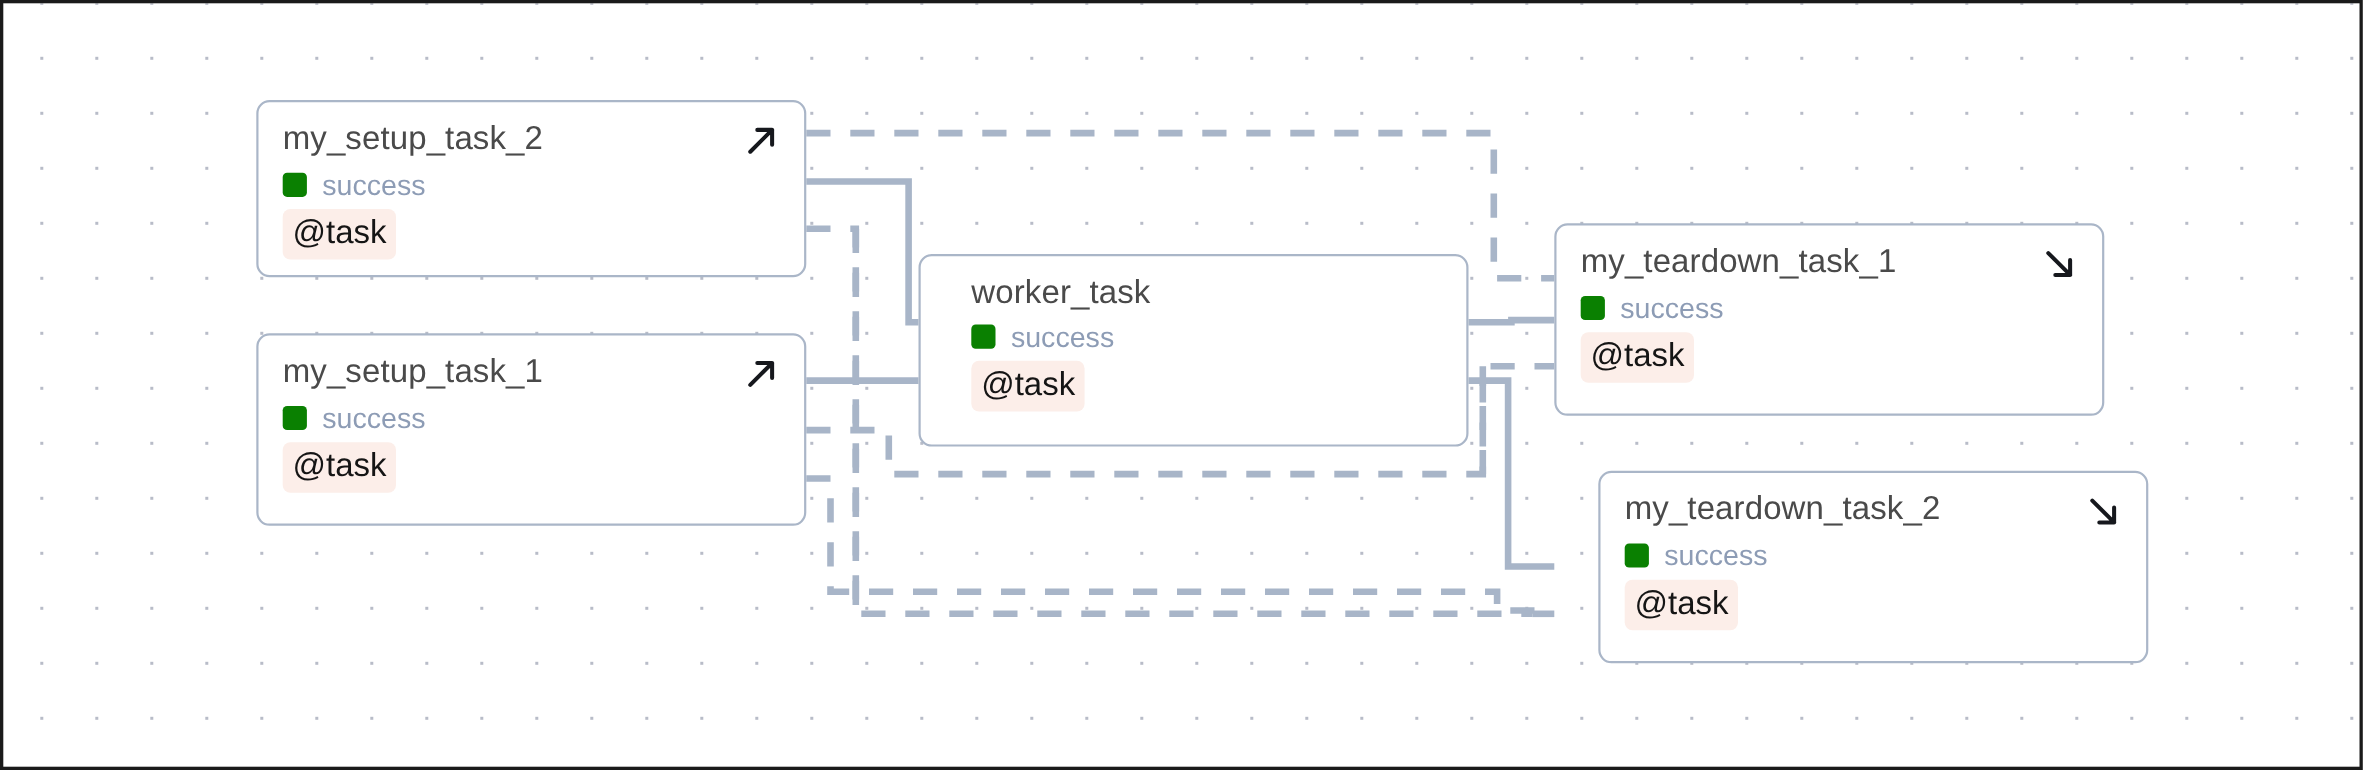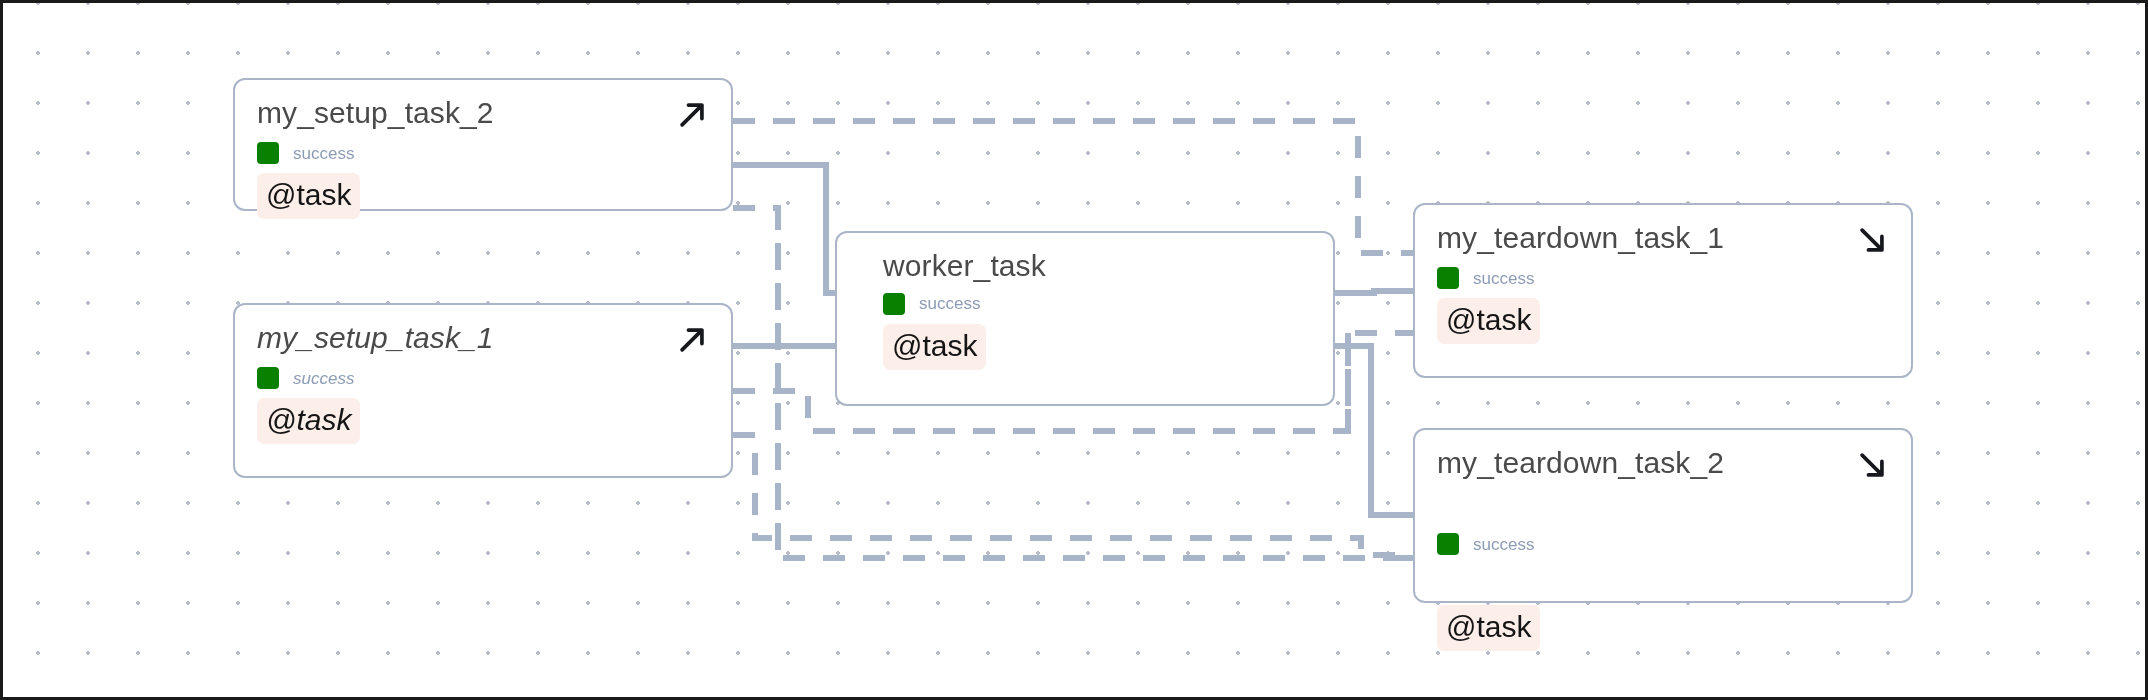--- a/index.html
+++ b/index.html
@@ -51,21 +51,21 @@
   }
   .node-arrow svg{display:block;width:34px;height:34px;}
   .status-row{
     display:flex;align-items:center;gap:14px;
     margin-top:10px;
   }
   .status-chip{
     width:22px;height:22px;border-radius:4px;background:#0a8001;flex:0 0 auto;
   }
   .status-text{
-    font-size:17px;color:#8d9cb5;line-height:1;
+    font-size:26px;color:#8d9cb5;line-height:1;
   }
   .badge-row{margin-top:9px;display:flex;}
   .badge{
     background:#fceee9;
     color:#151515;
     font-size:30px;
     line-height:1;
     padding:7px 9px 9px 9px;
     border-radius:7px;
     display:inline-block;
@@ -94,39 +94,39 @@
       <path d="M730,388 L805,388 L805,428 L1345,428 L1345,330 L1410,330" stroke-dasharray="22 18"></path>
 
       <path d="M730,432 L752,432 L752,535 L1358,535 L1358,552 L1410,552" stroke-dasharray="22 18"></path>
 
       <path d="M775,205 L775,555" stroke-dasharray="22 18"></path>
       <path d="M1390,555 L1410,555" stroke-dasharray="22 18"></path>
       <path d="M1345,428 L1345,330" stroke-dasharray="22 18"></path>
     </g>
   </svg>
 
-  <div class="node" style="left:230px;top:75px;width:500px;height:133px;">
+  <div class="node" style="left:230px;top:88px;width:500px;height:161px;">
     <div class="node-head">
       <div class="node-title">my_setup_task_2</div>
       <span class="node-arrow">
         <svg viewBox="0 0 24 24">
             <path d="M5 19 L19 5 M9.5 5 H19 V14.5" fill="none" stroke="#16181d" stroke-width="2.6" stroke-linecap="round" stroke-linejoin="round"></path>
           </svg>
       </span>
     </div>
     <div class="status-row">
       <span class="status-chip"></span>
       <span class="status-text">success</span>
     </div>
     <div class="badge-row">
       <span class="badge">@task</span>
     </div>
   </div>
 
-  <div class="node" style="left:230px;top:300px;width:500px;height:175px;font-style:italic;">
+  <div class="node" style="left:230px;top:300px;width:500px;height:175px;">
     <div class="node-head">
       <div class="node-title">my_setup_task_1</div>
       <span class="node-arrow">
         <svg viewBox="0 0 24 24">
             <path d="M5 19 L19 5 M9.5 5 H19 V14.5" fill="none" stroke="#16181d" stroke-width="2.6" stroke-linecap="round" stroke-linejoin="round"></path>
           </svg>
       </span>
     </div>
     <div class="status-row">
       <span class="status-chip"></span>
@@ -161,21 +161,21 @@
     </div>
     <div class="status-row">
       <span class="status-chip"></span>
       <span class="status-text">success</span>
     </div>
     <div class="badge-row">
       <span class="badge">@task</span>
     </div>
   </div>
 
-  <div class="node" style="left:1410px;top:425px;width:500px;height:175px;gap:41px;">
+  <div class="node" style="left:1450px;top:425px;width:500px;height:175px;">
     <div class="node-head">
       <div class="node-title">my_teardown_task_2</div>
       <span class="node-arrow">
         <svg viewBox="0 0 24 24">
             <path d="M5 5 L19 19 M19 9.5 V19 H9.5" fill="none" stroke="#16181d" stroke-width="2.6" stroke-linecap="round" stroke-linejoin="round"></path>
           </svg>
       </span>
     </div>
     <div class="status-row">
       <span class="status-chip"></span>

